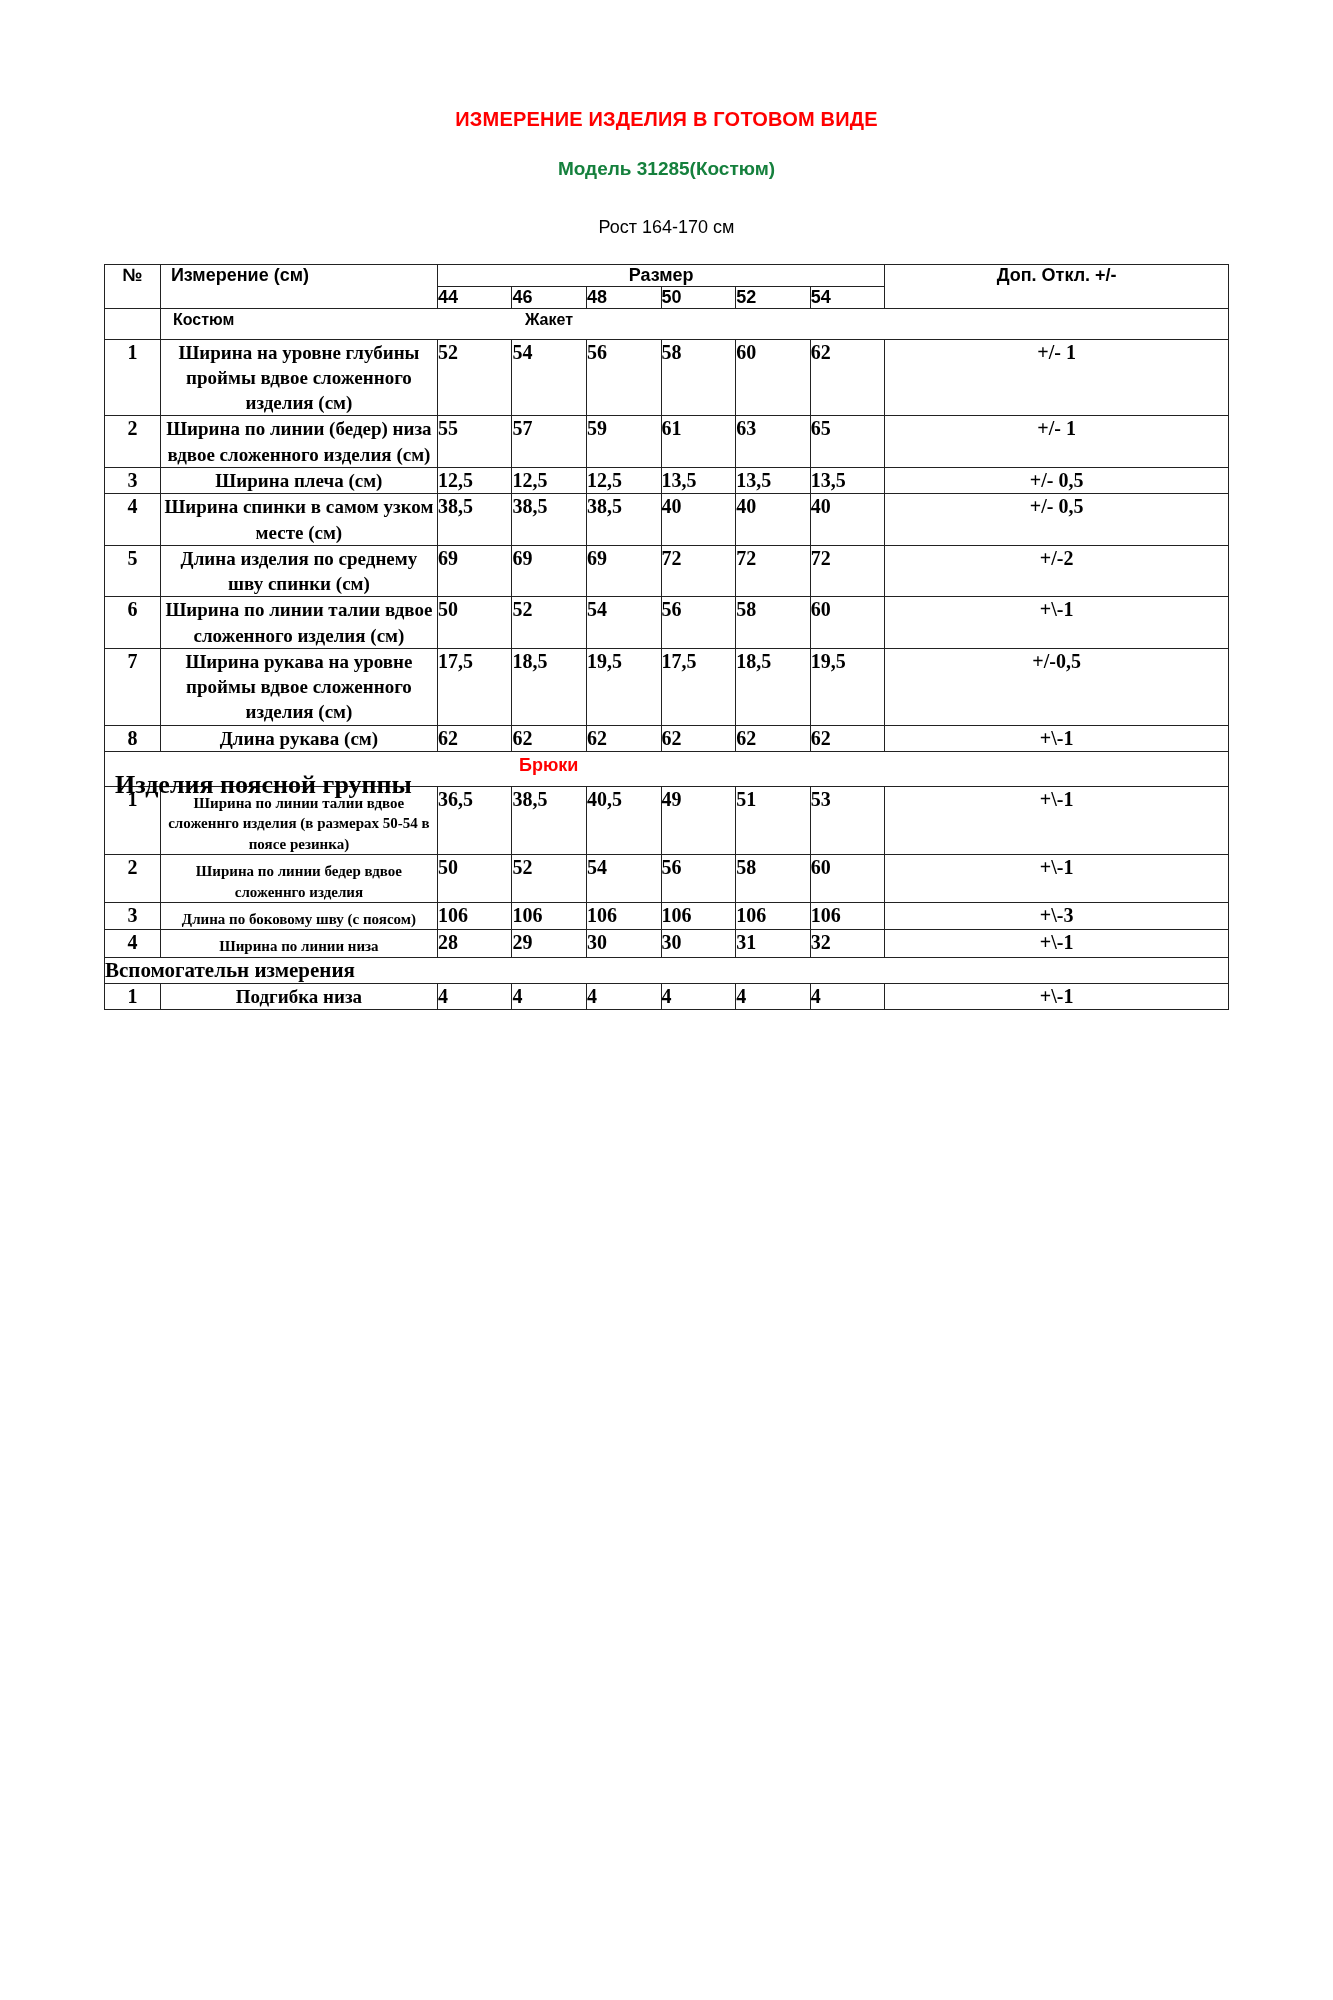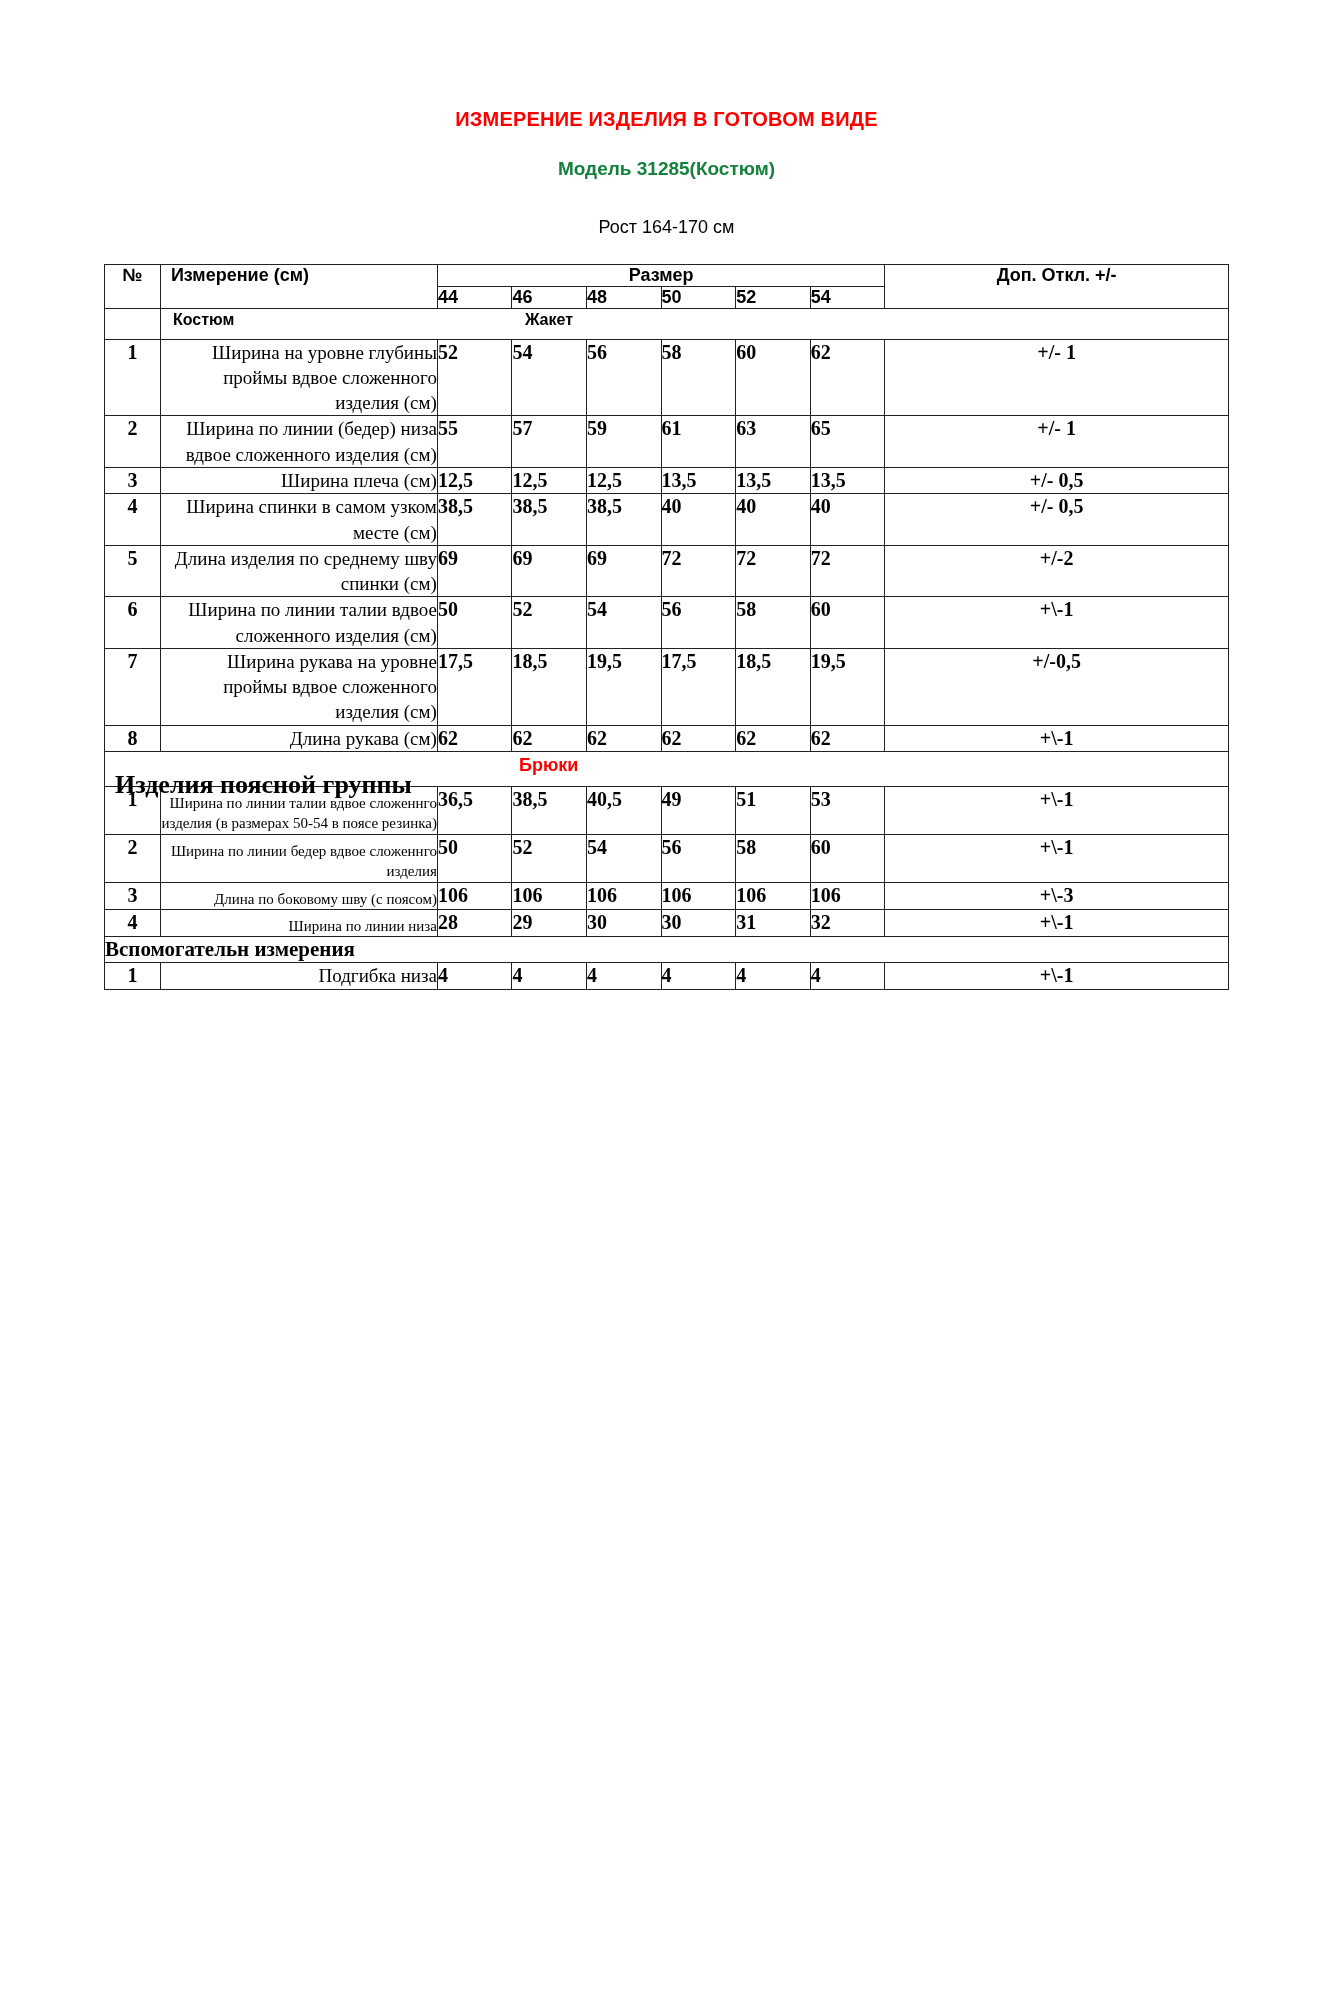--- a/index.html
+++ b/index.html
@@ -173,23 +173,23 @@
   .c-n {
     font-family: "Liberation Serif", "DejaVu Serif", serif;
     font-weight: bold;
     font-size: 20px;
     text-align: center;
     padding: 5px 0 6px 0;
     line-height: 1.25;
   }
   .c-t {
     font-family: "Liberation Serif", "DejaVu Serif", serif;
-    font-weight: normal;
+    font-weight: bold;
     font-size: 19px;
-    text-align: right;
+    text-align: center;
     padding: 5px 4px 8px 9px;
     line-height: 1.33;
   }
   .c-t.small {
     font-size: 15px;
     line-height: 1.36;
     padding-top: 6px;
   }
   .c-v {
     font-family: "Liberation Serif", "DejaVu Serif", serif;

